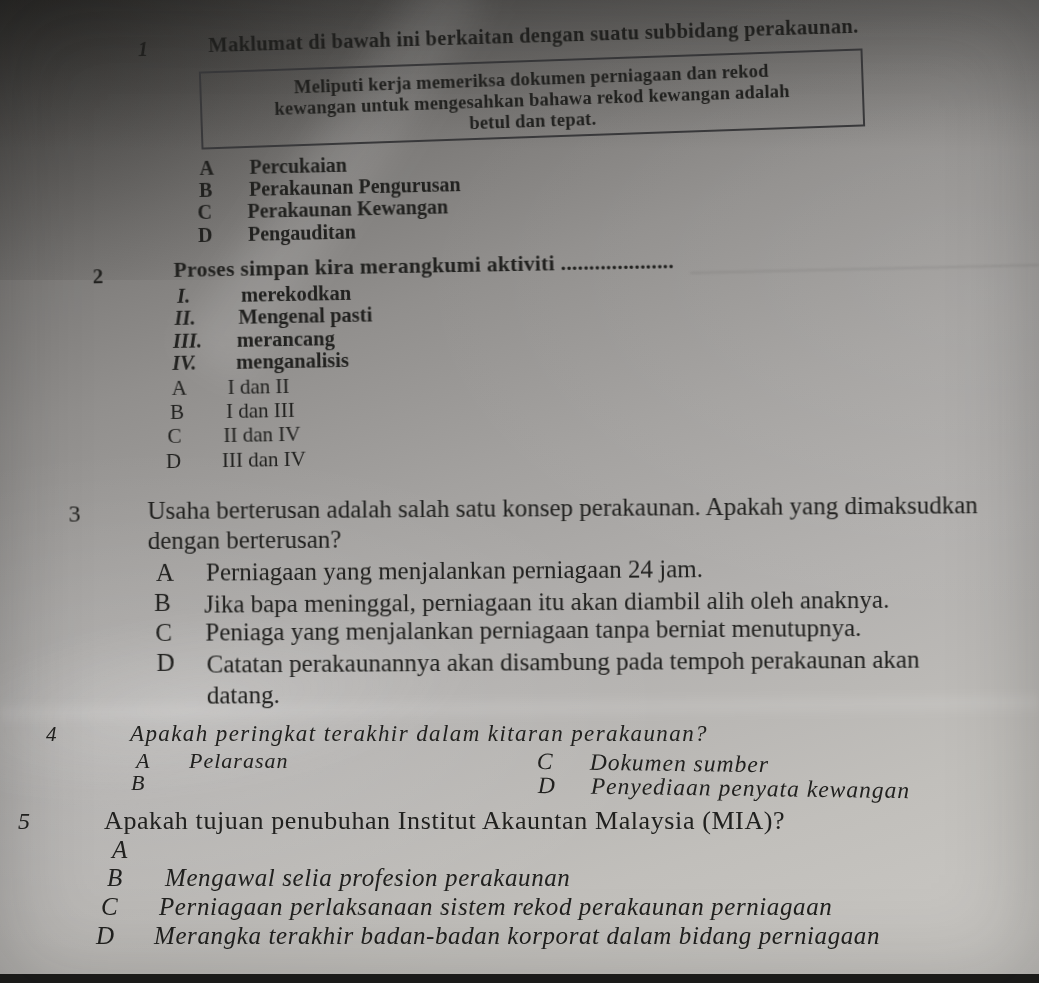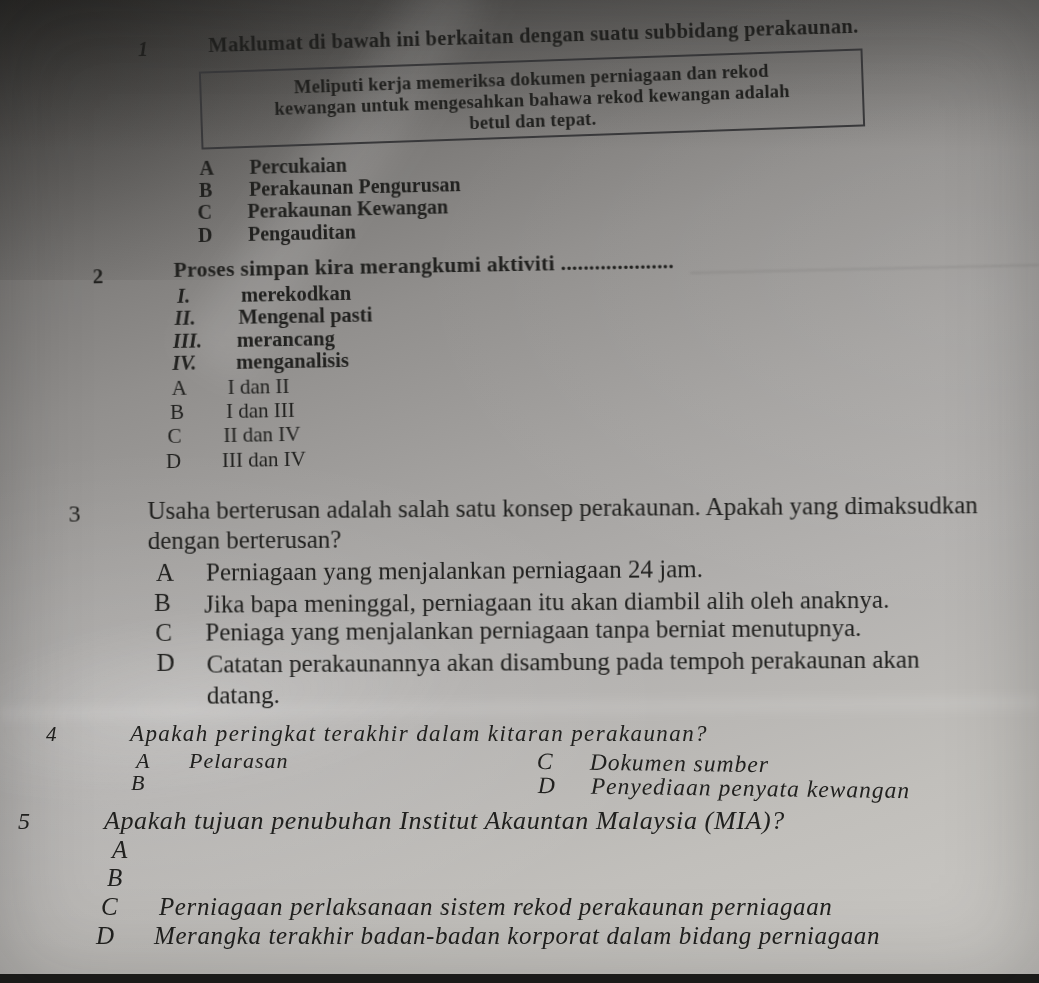--- a/index.html
+++ b/index.html
@@ -68,21 +68,21 @@
 
   .q4-block{font-style:italic;}
   .q4-num{left:46px;top:722px;font-size:21px;font-style:italic;}
   .q4-title{left:130px;top:721px;font-size:23px;font-style:italic;letter-spacing:1.4px;}
   .q4-opt{font-size:22px;letter-spacing:1px;}
   .q4-opt .letter{width:53px;}
   .q4-right{font-size:23.5px;transform:rotate(0.8deg);transform-origin:left top;}
   .q4-right .letter{width:53px;}
 
   .q5-num{left:18px;top:808px;font-size:24px;font-style:italic;}
-  .q5-title{left:104px;top:806px;font-size:26px;font-style:italic;letter-spacing:0.6px;}
+  .q5-title{left:104px;top:806px;font-size:26px;letter-spacing:0.6px;}
   .q5-opt{font-style:italic;font-size:25px;letter-spacing:0.6px;}
   .q5-opt .letter{width:58px;}
 </style>
 </head>
 <body>
 
 <div class="photo">
   <div class="top-band"></div>
   <div class="corner-shadow"></div>
   <div class="crease-light"></div>
@@ -193,20 +193,21 @@
   </div>
 
   <div>
     <div class="abs q5-num">5</div>
     <div class="abs q5-title">Apakah tujuan penubuhan Institut Akauntan Malaysia (MIA)?</div>
     <div class="row q5-opt" style="left:112px;top:836px;">
       <span class="letter">A</span>
     </div>
     <div class="row q5-opt" style="left:107px;top:864px;">
       <span class="letter">B</span>
+      <span>Mengawal selia profesion perakaunan</span>
     </div>
     <div class="row q5-opt" style="left:101px;top:893px;">
       <span class="letter">C</span>
       <span>Perniagaan perlaksanaan sistem rekod perakaunan perniagaan</span>
     </div>
     <div class="row q5-opt" style="left:96px;top:922px;">
       <span class="letter">D</span>
       <span>Merangka terakhir badan-badan korporat dalam bidang perniagaan</span>
     </div>
   </div>

